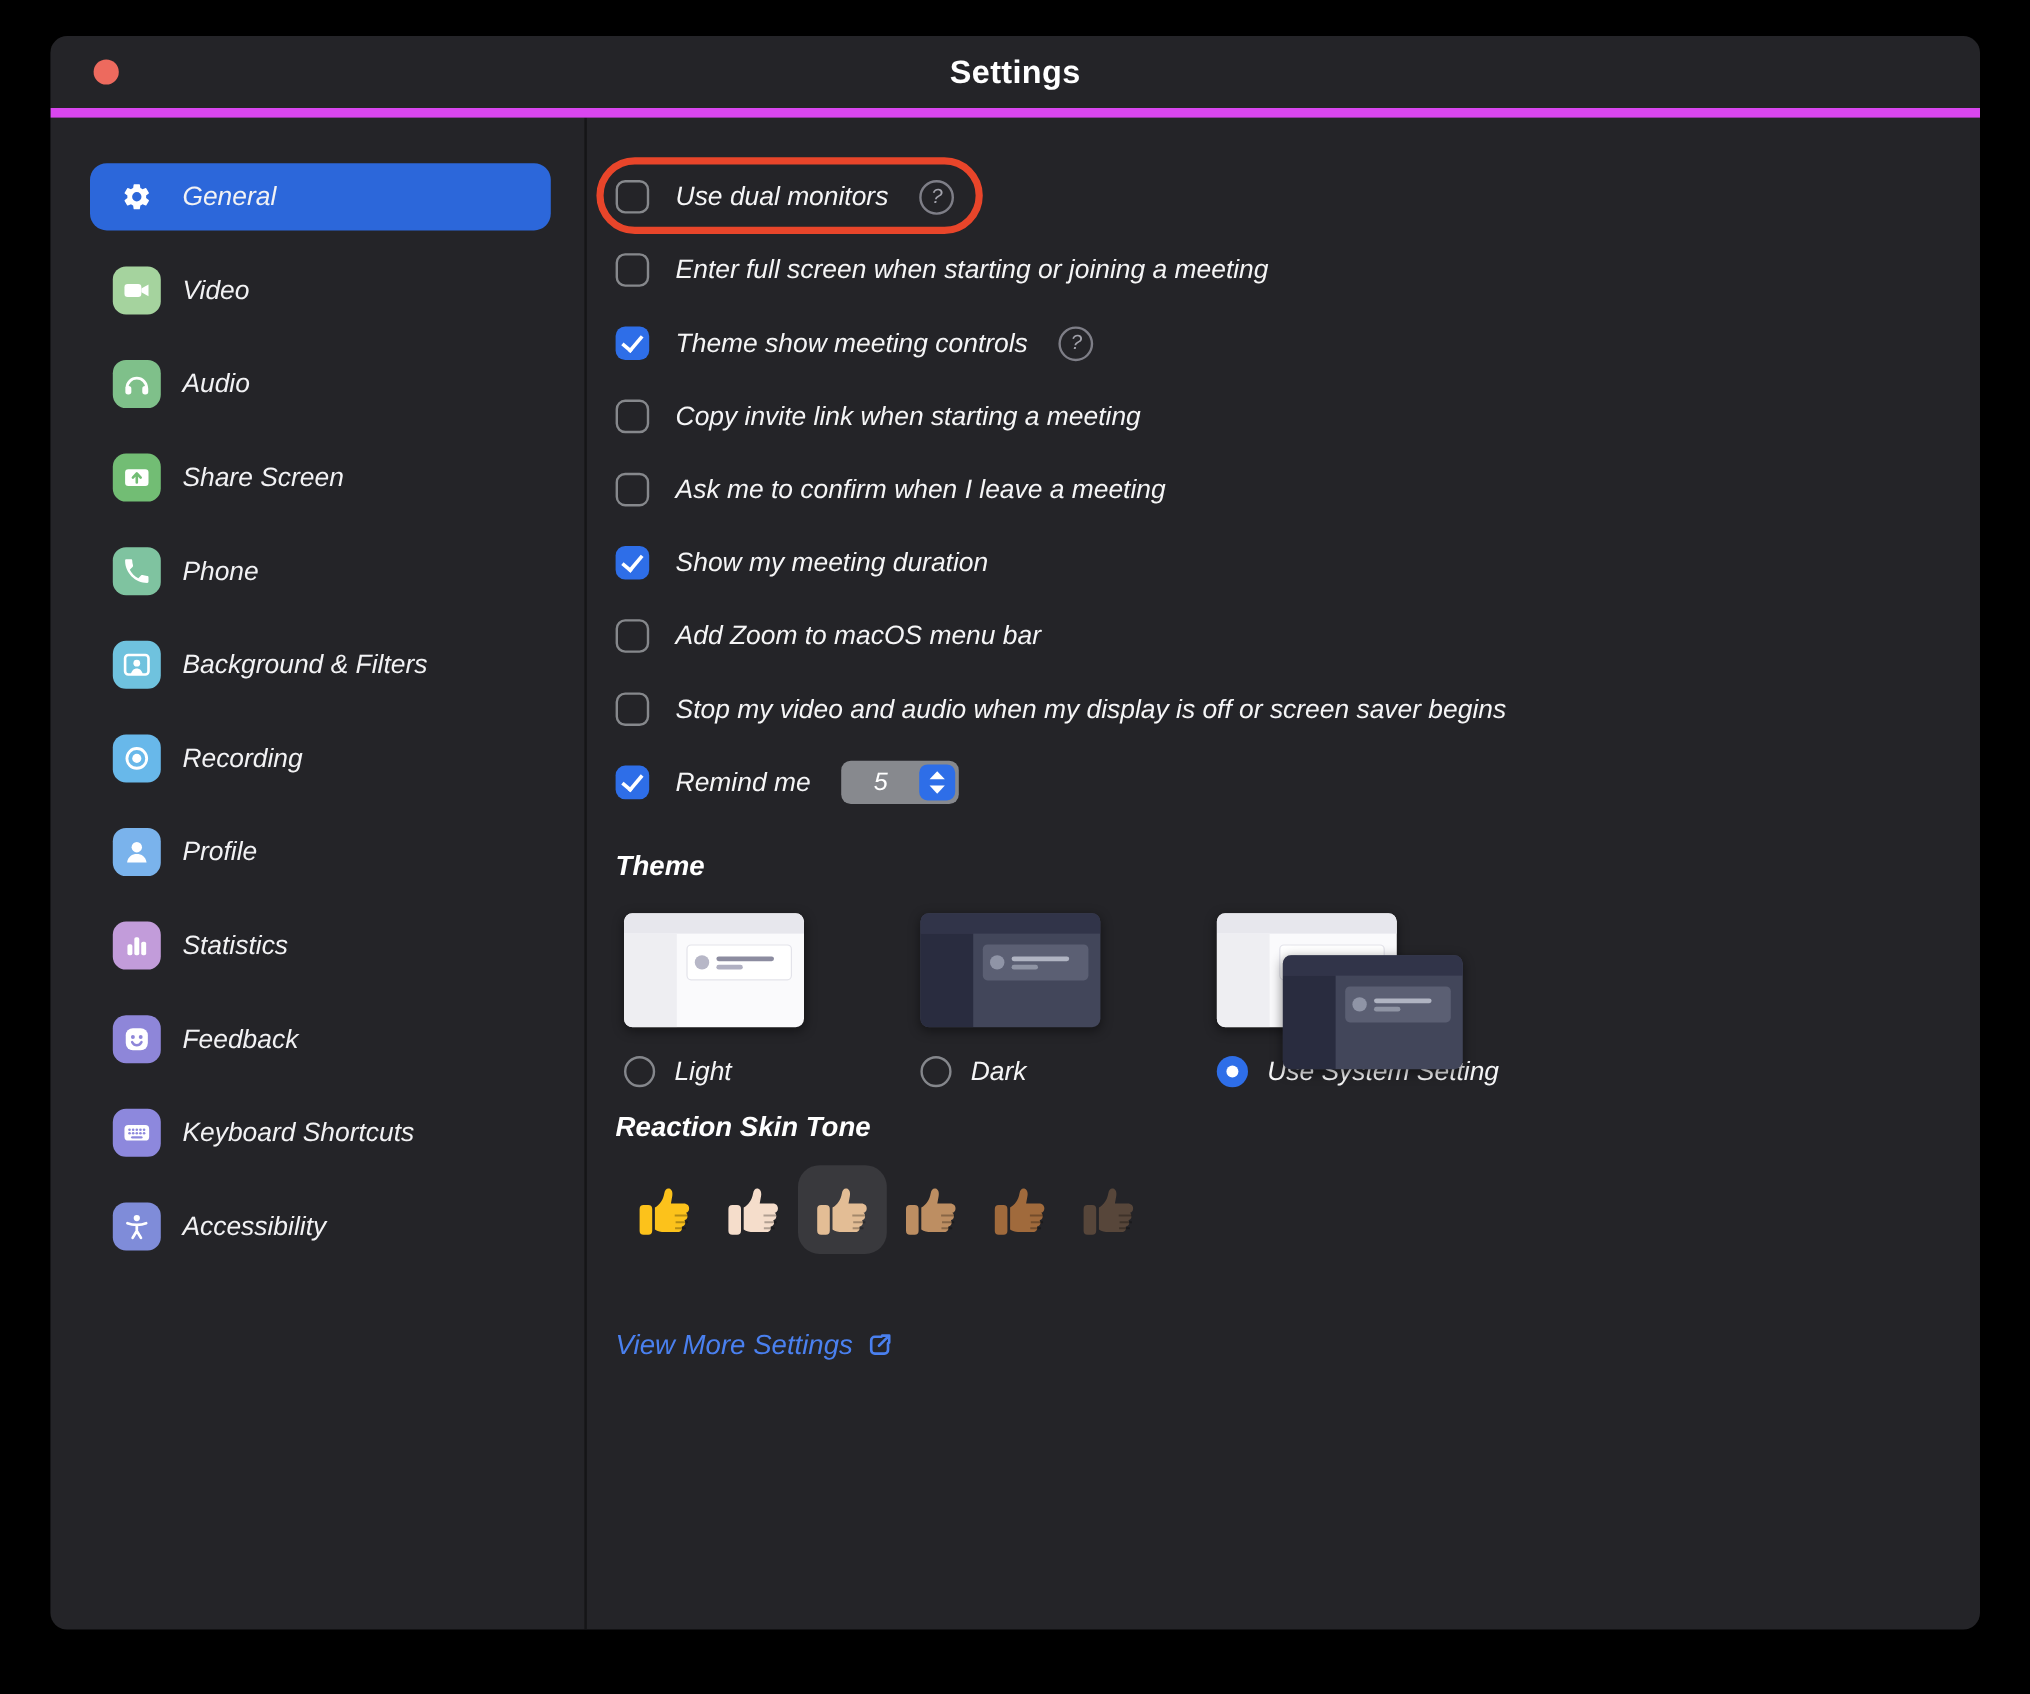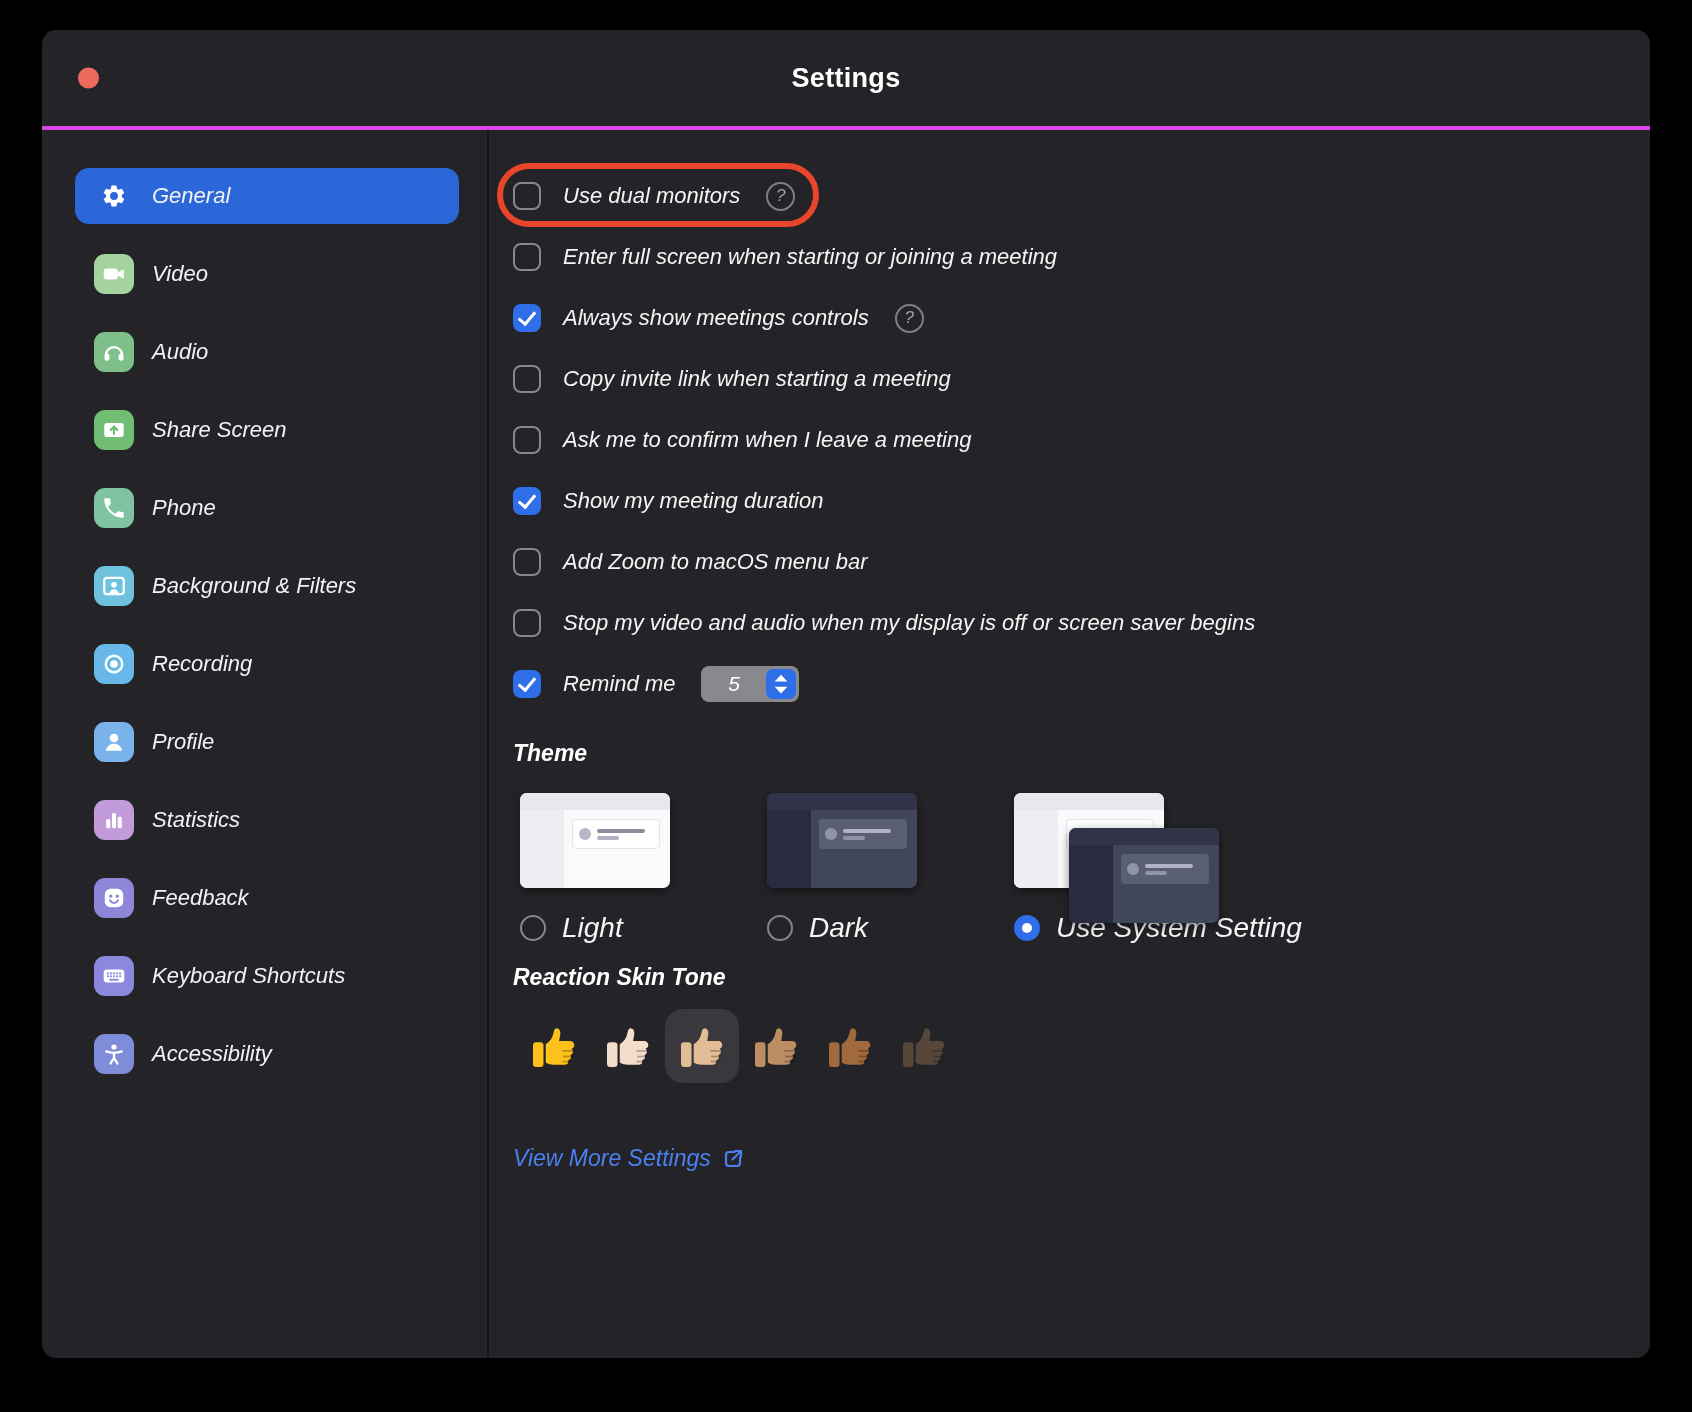--- a/index.html
+++ b/index.html
@@ -3,22 +3,22 @@
 <meta charset="utf-8">
 <style>
   * { margin:0; padding:0; box-sizing:border-box; }
   html,body { width:1692px; height:1412px; background:#000; overflow:hidden;
     font-family:"Liberation Sans","DejaVu Sans",sans-serif; }
 
   .window { position:absolute; left:42px; top:30px; width:1608px; height:1328px;
     background:#242428; border-radius:14px; display:flex; flex-direction:column; overflow:hidden; }
 
   
-  .titlebar { position:relative; height:100px; flex:0 0 auto; display:flex;
-    align-items:center; justify-content:center; border-bottom:4px solid #d946ef; }
+  .titlebar { position:relative; height:68px; flex:0 0 auto; display:flex;
+    align-items:center; justify-content:center; border-bottom:8px solid #d946ef; }
   .traffic-red { position:absolute; left:36px; top:50%; transform:translateY(-50%);
     width:21px; height:21px; border-radius:50%; background:#ed6a5e; }
   .title { color:#fff; font-size:27px; font-weight:bold; letter-spacing:.3px; }
 
   .main { flex:1; display:flex; min-height:0;font-style:italic; }
 
   
   .sidebar { width:447px; flex:0 0 auto; border-right:2px solid #151517; padding:38px 0 0 33px; }
   .side-item { width:384px; height:56px; border-radius:14px; display:flex; align-items:center;
     padding-left:19px; margin-bottom:22px; gap:18px; cursor:default; }
@@ -73,21 +73,21 @@
   .mini.light .avatar { background:#b7b7c7; }
   .mini.dark  .avatar { background:#8f94a6; }
   .chip .lines div { height:4px; border-radius:2px; margin:3px 0; }
   .mini.light .l1 { width:48px; background:#8c8ca0; }
   .mini.light .l2 { width:22px; background:#b0b0c2; }
   .mini.dark  .l1 { width:48px; background:#b0b4c2; }
   .mini.dark  .l2 { width:22px; background:#8f94a4; }
   .sys .mini.dark { left:55px; top:35px; z-index:2; }
 
   .radio-row { display:flex; align-items:center; gap:16px; }
-  .radio-label { color:#f5f5f6; font-size:28px; white-space:nowrap; }
+  .radio-label { color:#f5f5f6; font-size:22px; white-space:nowrap; }
   .radio { width:26px; height:26px; border-radius:50%; border:2px solid #85878c; flex:0 0 auto;
     display:flex; align-items:center; justify-content:center; }
   .radio.on { border:none; background:#2e6ee8; }
   .radio.on::after { content:''; width:10px; height:10px; border-radius:50%; background:#fff; }
 
   .skin-section { margin-top:20px; }
   .tone-grid { display:flex; margin:18px 0 0 4px; }
   .tone-cell { width:74px; height:74px; display:flex; align-items:center; justify-content:center;
     border-radius:18px; }
   .tone-cell.on { background:#39393d; }
@@ -258,21 +258,21 @@
         <span class="help">?</span>
       </div>
 
       <div class="opt-row">
         <span class="checkbox"></span>
         <span class="opt-label">Enter full screen when starting or joining a meeting</span>
       </div>
 
       <div class="opt-row">
         <span class="checkbox on"></span>
-        <span class="opt-label">Always show meetings controls</span>
+        <span class="opt-label">Theme show meeting controls</span>
         <span class="help">?</span>
       </div>
 
       <div class="opt-row">
         <span class="checkbox"></span>
         <span class="opt-label">Copy invite link when starting a meeting</span>
       </div>
 
       <div class="opt-row">
         <span class="checkbox"></span>

